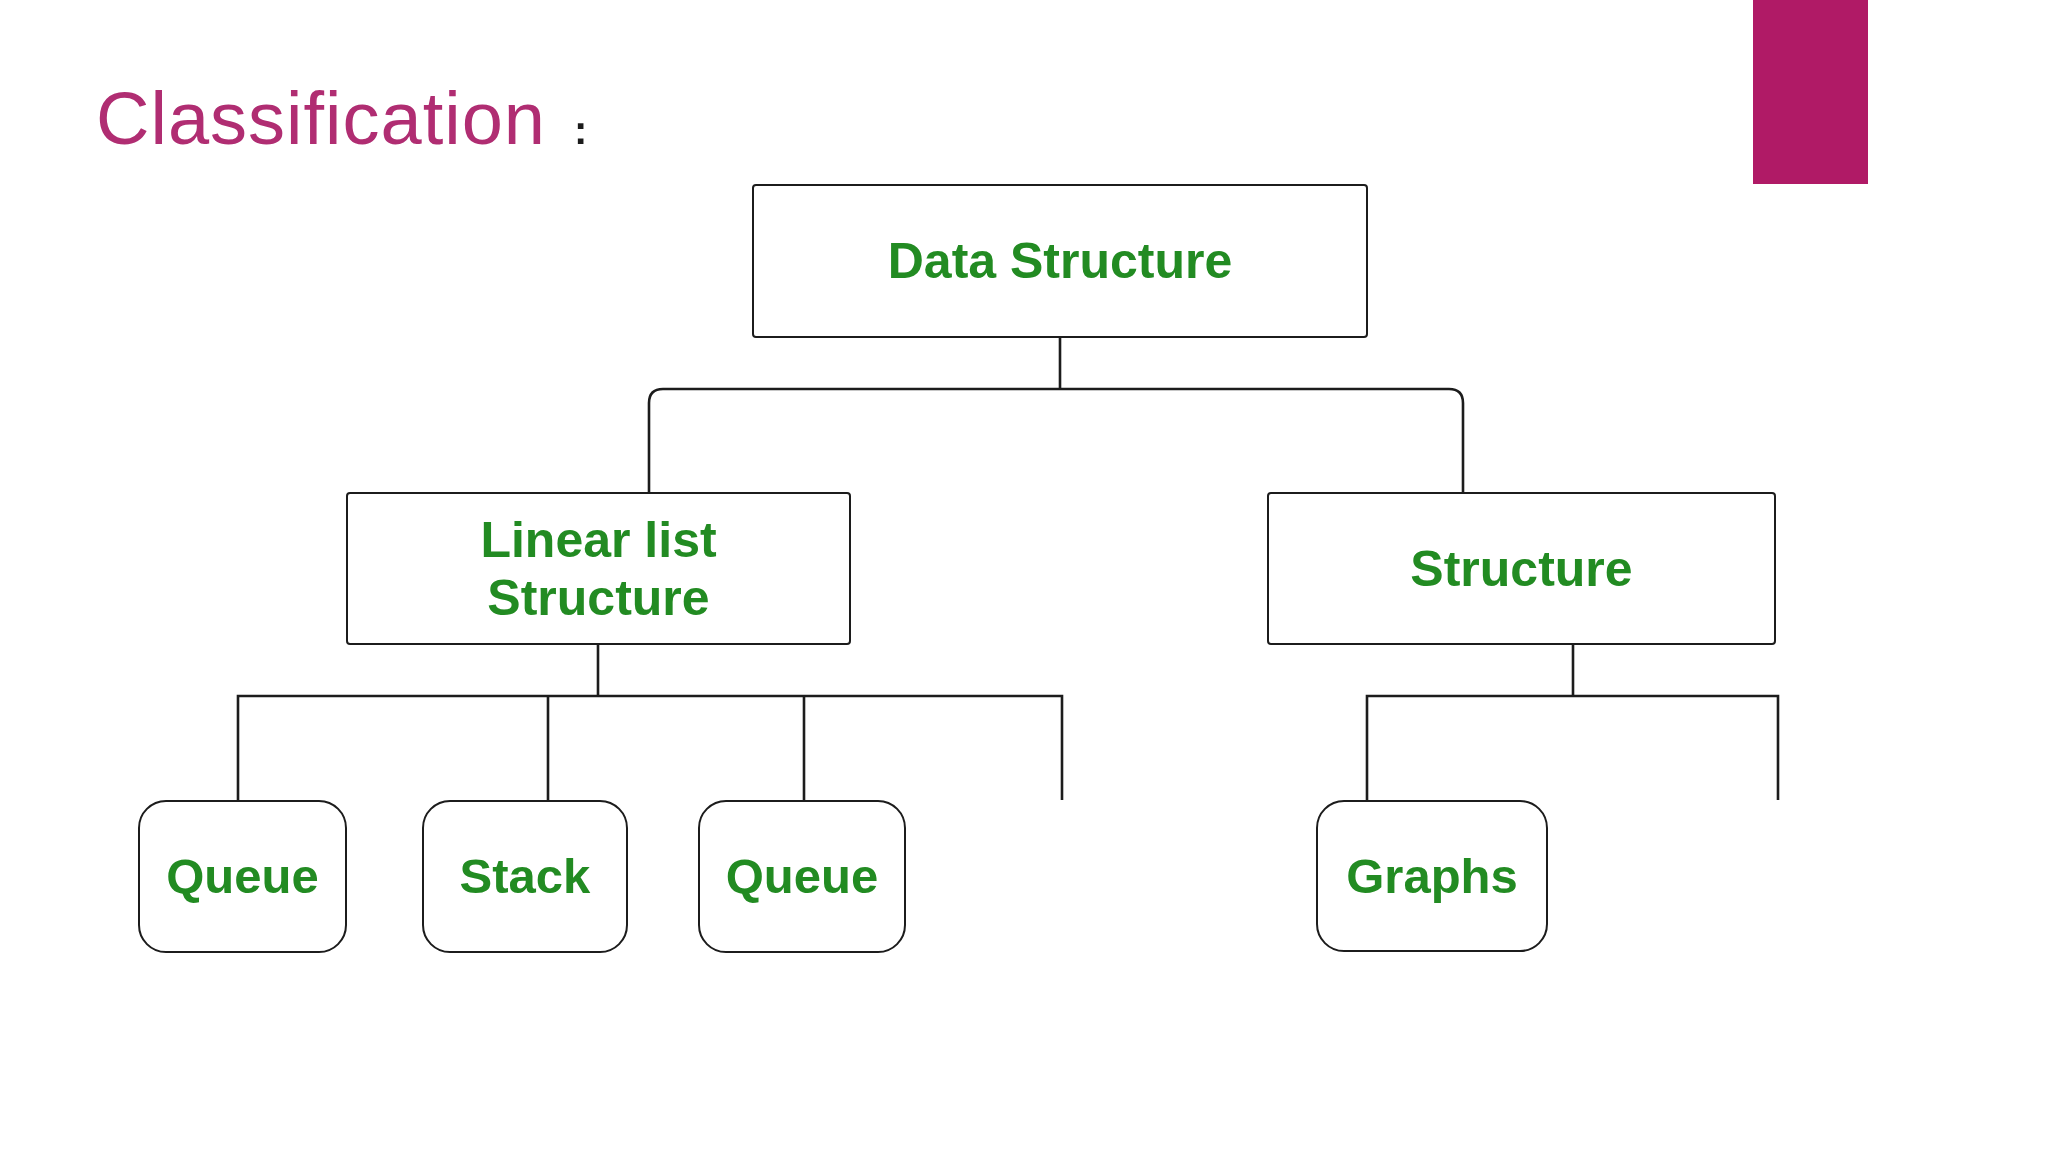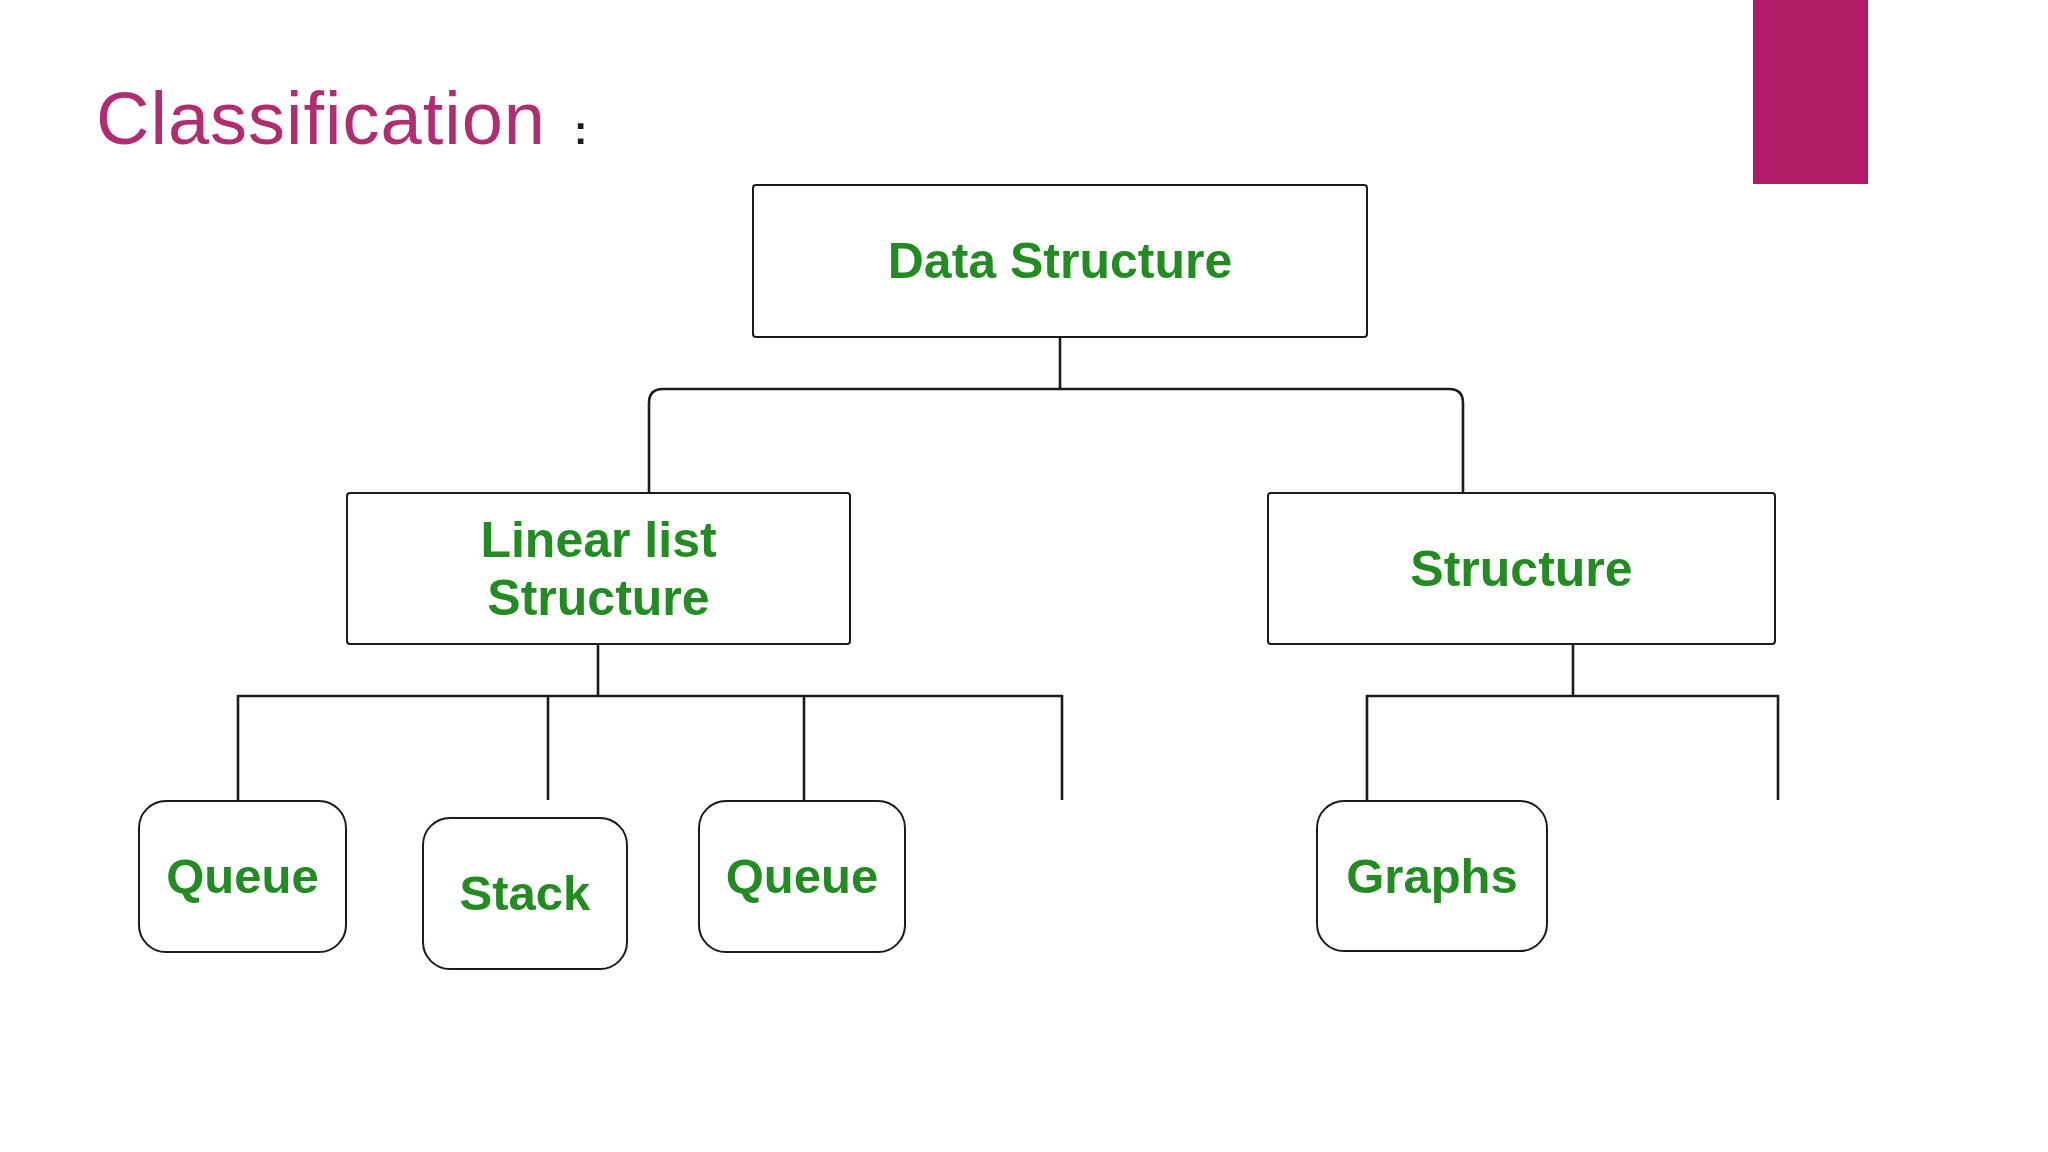--- a/index.html
+++ b/index.html
@@ -73,21 +73,21 @@
     font-size: 50px;
     line-height: 1.16;
     text-align: center;
   }
   .node span { display: block; white-space: nowrap; }
   .node.leaf { border-radius: 28px; font-size: 49px; }
   .n-root      { left: 752px;  top: 184px; width: 616px; height: 154px; }
   .n-linear    { left: 346px;  top: 492px; width: 505px; height: 153px; }
   .n-nonlinear { left: 1267px; top: 492px; width: 509px; height: 153px; }
   .n-array     { left: 138px;  top: 800px; width: 209px; height: 153px; }
-  .n-stack     { left: 422px;  top: 800px; width: 206px; height: 153px; margin-top: 17px; }
+  .n-stack     { left: 422px;  top: 800px; width: 206px; height: 153px; }
   .n-queue     { left: 698px;  top: 800px; width: 208px; height: 153px; }
   .n-linked    { left: 955px;  top: 800px; width: 203px; height: 153px; }
   .n-graphs    { left: 1316px; top: 800px; width: 232px; height: 152px; text-align: right; }
   .n-trees     { left: 1674px; top: 800px; width: 206px; height: 152px; }
 </style>
 </head>
 <body>
 
 <div id="slide">
 

